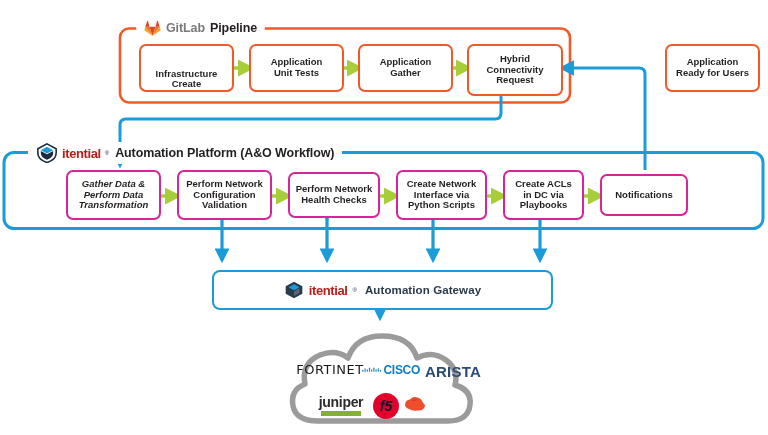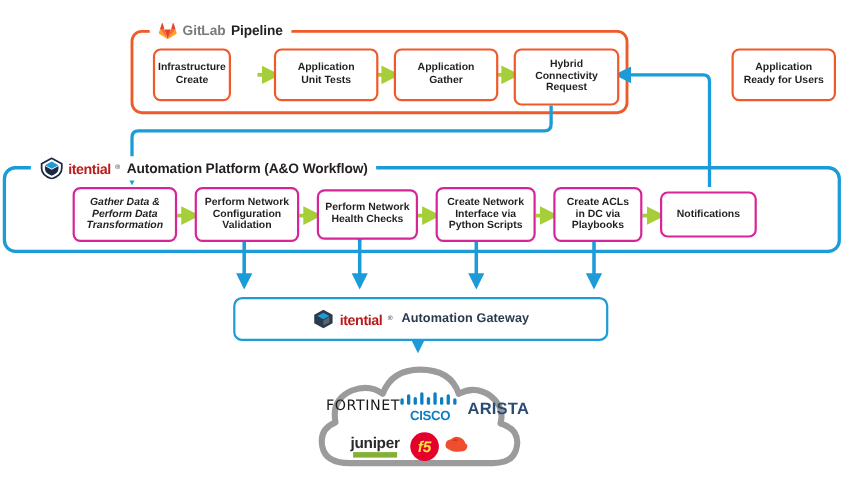--- a/index.html
+++ b/index.html
@@ -36,21 +36,21 @@
   #gw-bar .gwtext{font-size:11.5px;font-weight:700;color:#2a3b4d;letter-spacing:.1px;}
 
   
   .logo{position:absolute;display:flex;align-items:center;justify-content:center;}
   .fortinet{font-size:13px;font-weight:400;color:#1a1a1a;letter-spacing:.5px;
             font-family:"DejaVu Sans",sans-serif;}
   .arista{font-size:15px;font-weight:700;color:#2b4b73;letter-spacing:.2px;}
   .juniper{font-size:14px;font-weight:700;color:#2b2b2b;letter-spacing:-.3px;}
   .juniper-bar{width:40px;height:5px;background:#84B135;margin:1px auto 0;}
   .cisco-word{font-size:12px;font-weight:700;color:#0D7EC1;letter-spacing:-.3px;}
-  .f5circle{width:26px;height:26px;border-radius:50%;background:#E4002B;color:#fde047;
+  .f5circle{width:26px;height:26px;border-radius:50%;background:#E4002B;color:#0f172a;
             display:flex;align-items:center;justify-content:center;
             font-size:14px;font-weight:700;font-style:italic;}
 </style>
 </head>
 <body>
 
 <div id="canvas">
 
   <svg class="svg-layer" viewBox="0 0 768 435">
     <defs>
@@ -112,21 +112,21 @@
       <path d="M1.9 9.2 L0.6 13.4 Q0.3 14.4 1.2 15 L12 22 Z" fill="#FCA326"></path>
       <path d="M1.9 9.2 L4.4 1.5 Q4.9 0.2 5.6 1.5 L7.8 9.2 Z" fill="#E24329"></path>
       <path d="M12 22 L16.2 9.2 L22.1 9.2 Z" fill="#FC6D26"></path>
       <path d="M22.1 9.2 L23.4 13.4 Q23.7 14.4 22.8 15 L12 22 Z" fill="#FCA326"></path>
       <path d="M22.1 9.2 L19.6 1.5 Q19.1 0.2 18.4 1.5 L16.2 9.2 Z" fill="#E24329"></path>
     </svg>
     <span class="ctext cmuted">GitLab</span>
     <span class="ctext">Pipeline</span>
   </div>
 
-  <div class="node pipe-node" style="left:139px;top:44px;width:71px;height:48px;">
+  <div class="node pipe-node" style="left:139px;top:44px;width:95px;height:48px;align-items:flex-end;">
     <div>
       <span>Infrastructure</span>
       <span>Create</span>
     </div>
   </div>
   <div class="node pipe-node" style="left:249px;top:44px;width:95px;height:48px;">
     <div>
       <span>Application</span>
       <span>Unit Tests</span>
     </div>
@@ -211,21 +211,21 @@
     </svg>
     <span class="it-word">itential</span>
     <span class="it-reg">®</span>
     <span class="gwtext" style="margin-left:3px;text-align:center;">Automation Gateway</span>
   </div>
 
   <div class="logo" style="left:296px;top:358px;width:68px;height:22px;">
     <span class="fortinet">FORTINET</span>
   </div>
 
-  <div class="logo" style="left:362px;top:355px;width:58px;height:30px;flex-direction:column;gap:1px;">
+  <div class="logo" style="left:362px;top:355px;width:58px;height:30px;flex-direction:row;gap:1px;">
     <svg width="56" height="14" viewBox="0 0 56 14">
       <g fill="#0D7EC1">
         <rect x="1" y="6" width="3" height="6" rx="1.4"></rect>
         <rect x="7" y="2.5" width="3" height="9.5" rx="1.4"></rect>
         <rect x="13" y="5" width="3" height="7" rx="1.4"></rect>
         <rect x="19" y="0.5" width="3" height="11.5" rx="1.4"></rect>
         <rect x="25" y="5" width="3" height="7" rx="1.4"></rect>
         <rect x="31" y="0.5" width="3" height="11.5" rx="1.4"></rect>
         <rect x="37" y="5" width="3" height="7" rx="1.4"></rect>
         <rect x="43" y="2.5" width="3" height="9.5" rx="1.4"></rect>

